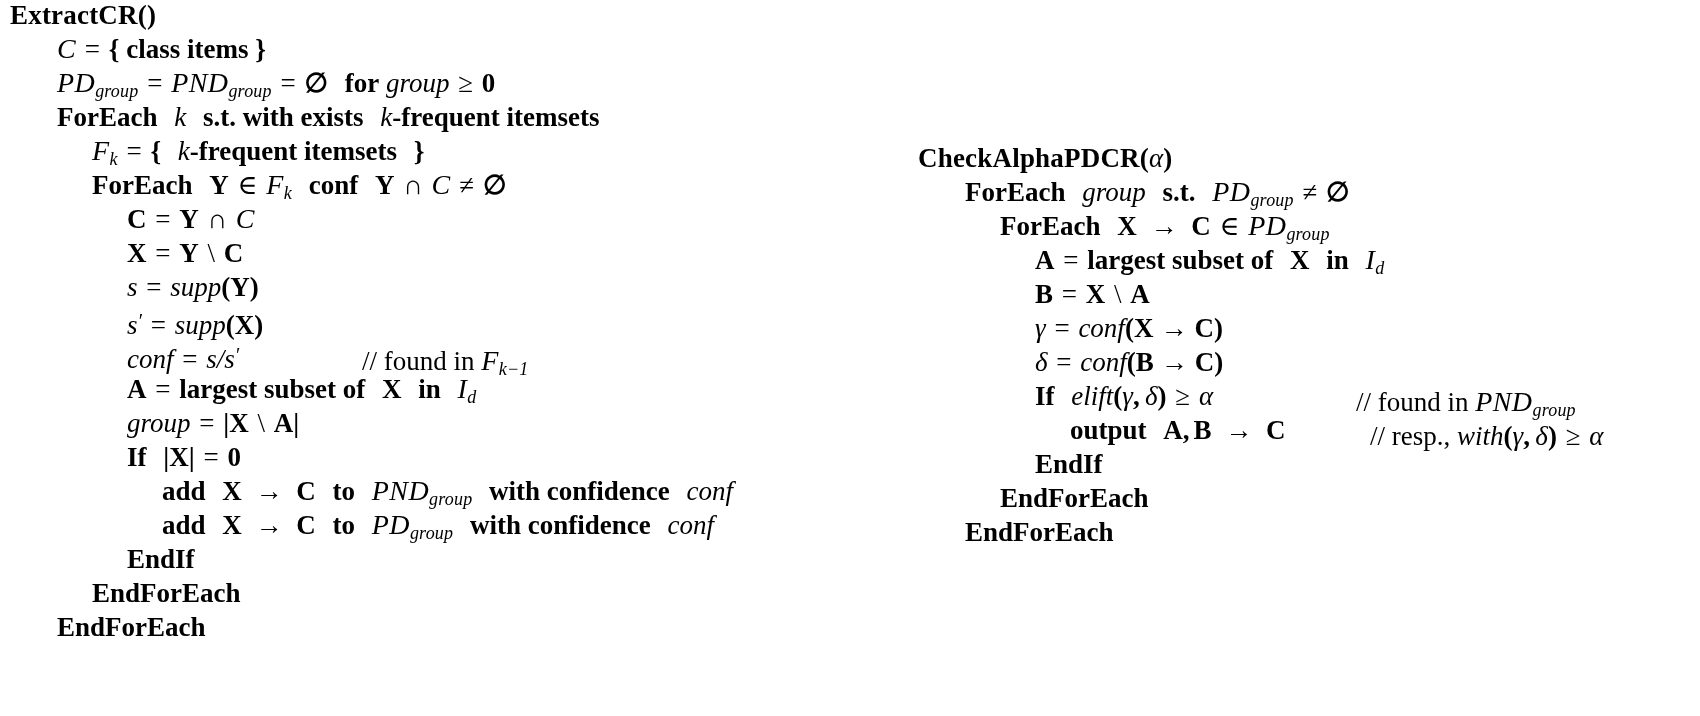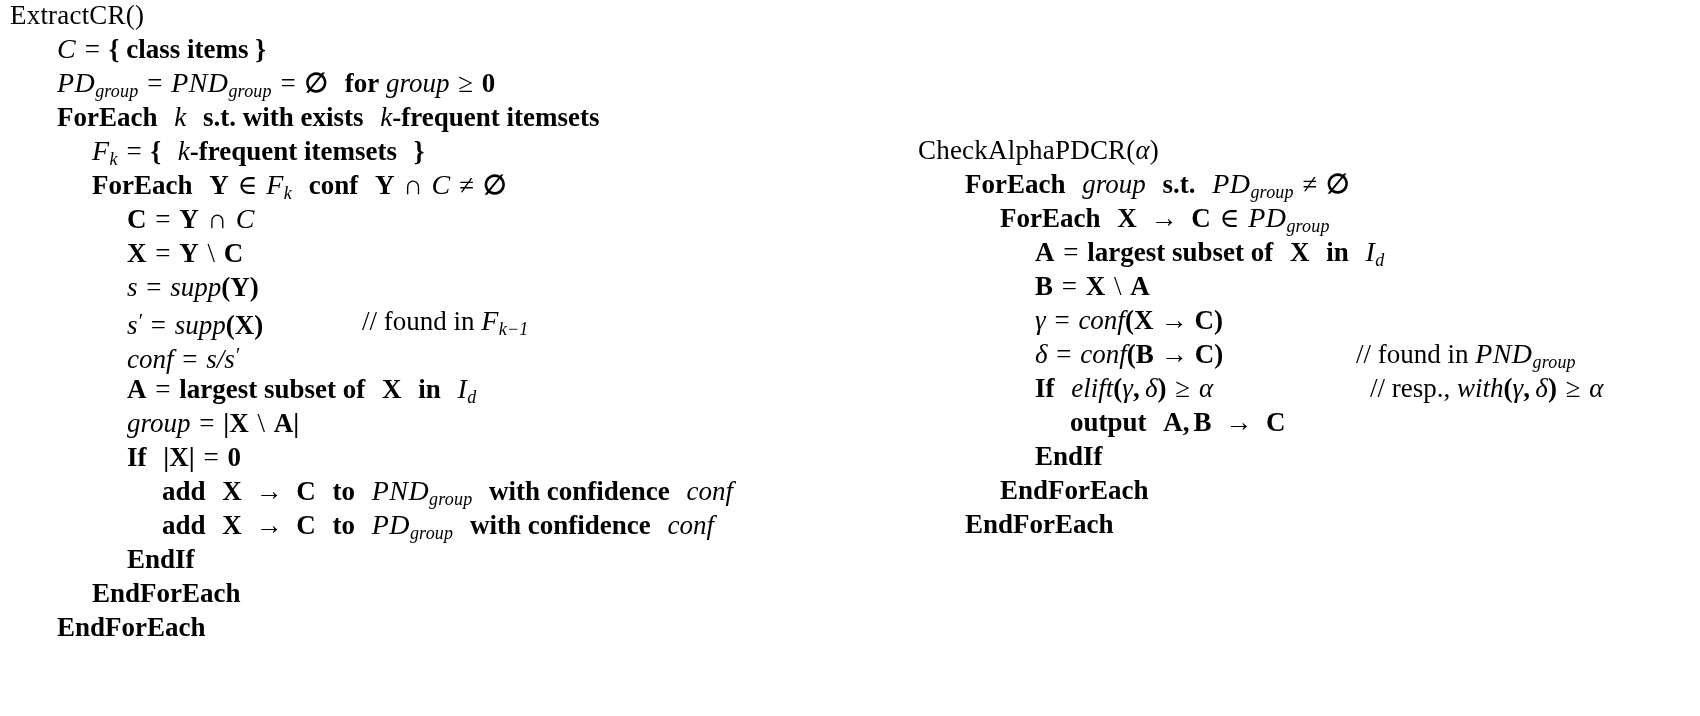--- a/index.html
+++ b/index.html
@@ -4,48 +4,48 @@
 <style>
   html,body{margin:0;padding:0;background:#ffffff;}
   body{
     width:1700px;height:716px;position:relative;overflow:hidden;
     font-family:"Liberation Serif","DejaVu Serif",serif;
     color:#000000;
     -webkit-font-smoothing:antialiased;
   }
   .algo{position:absolute;}
   #algo-extractcr{left:10px;top:-2px;}
-  #algo-checkalpha{left:918px;top:133px;}
+  #algo-checkalpha{left:918px;top:141px;}
 
   .line{
     height:34px;line-height:34px;white-space:nowrap;
     font-size:27px;position:relative;
   }
   
   .i0{padding-left:0px;}
   .i1{padding-left:47px;}
   .i2{padding-left:82px;}
   .i3{padding-left:117px;}
   .i4{padding-left:152px;}
 
   .kw{font-style:normal;font-weight:bold;}
-  .name{font-weight:normal;font-style:normal;letter-spacing:.2px;}
+  .name{font-weight:bold;font-style:normal;letter-spacing:.2px;}
   .bf{font-weight:bold;font-style:normal;}
   .it{font-style:italic;}
   .cal{font-style:italic;font-family:"Liberation Serif","DejaVu Serif",serif;
        font-size:28px;letter-spacing:.4px;}
   .sub{font-style:italic;font-size:18px;vertical-align:-5px;letter-spacing:.2px;}
   .subu{font-style:italic;font-size:18px;vertical-align:-5px;}
   .op{font-style:normal;padding:0 2px;}
   .arr{font-style:normal;padding:0 7px;}
   .sp{display:inline-block;width:10px;}
   .prime{font-style:italic;font-size:20px;vertical-align:6px;}
 
   
-  .cmt{position:absolute;font-style:normal;}
+  .cmt{position:absolute;font-style:normal;margin-top:40px;}
   .cmt-l{left:352px;}
   .cmt-r{left:438px;text-align:right;}
   .cmt-r2{left:452px;}
 </style>
 </head>
 <body>
 
 <div class="algo" id="algo-extractcr">
 
   <div class="line i0">

